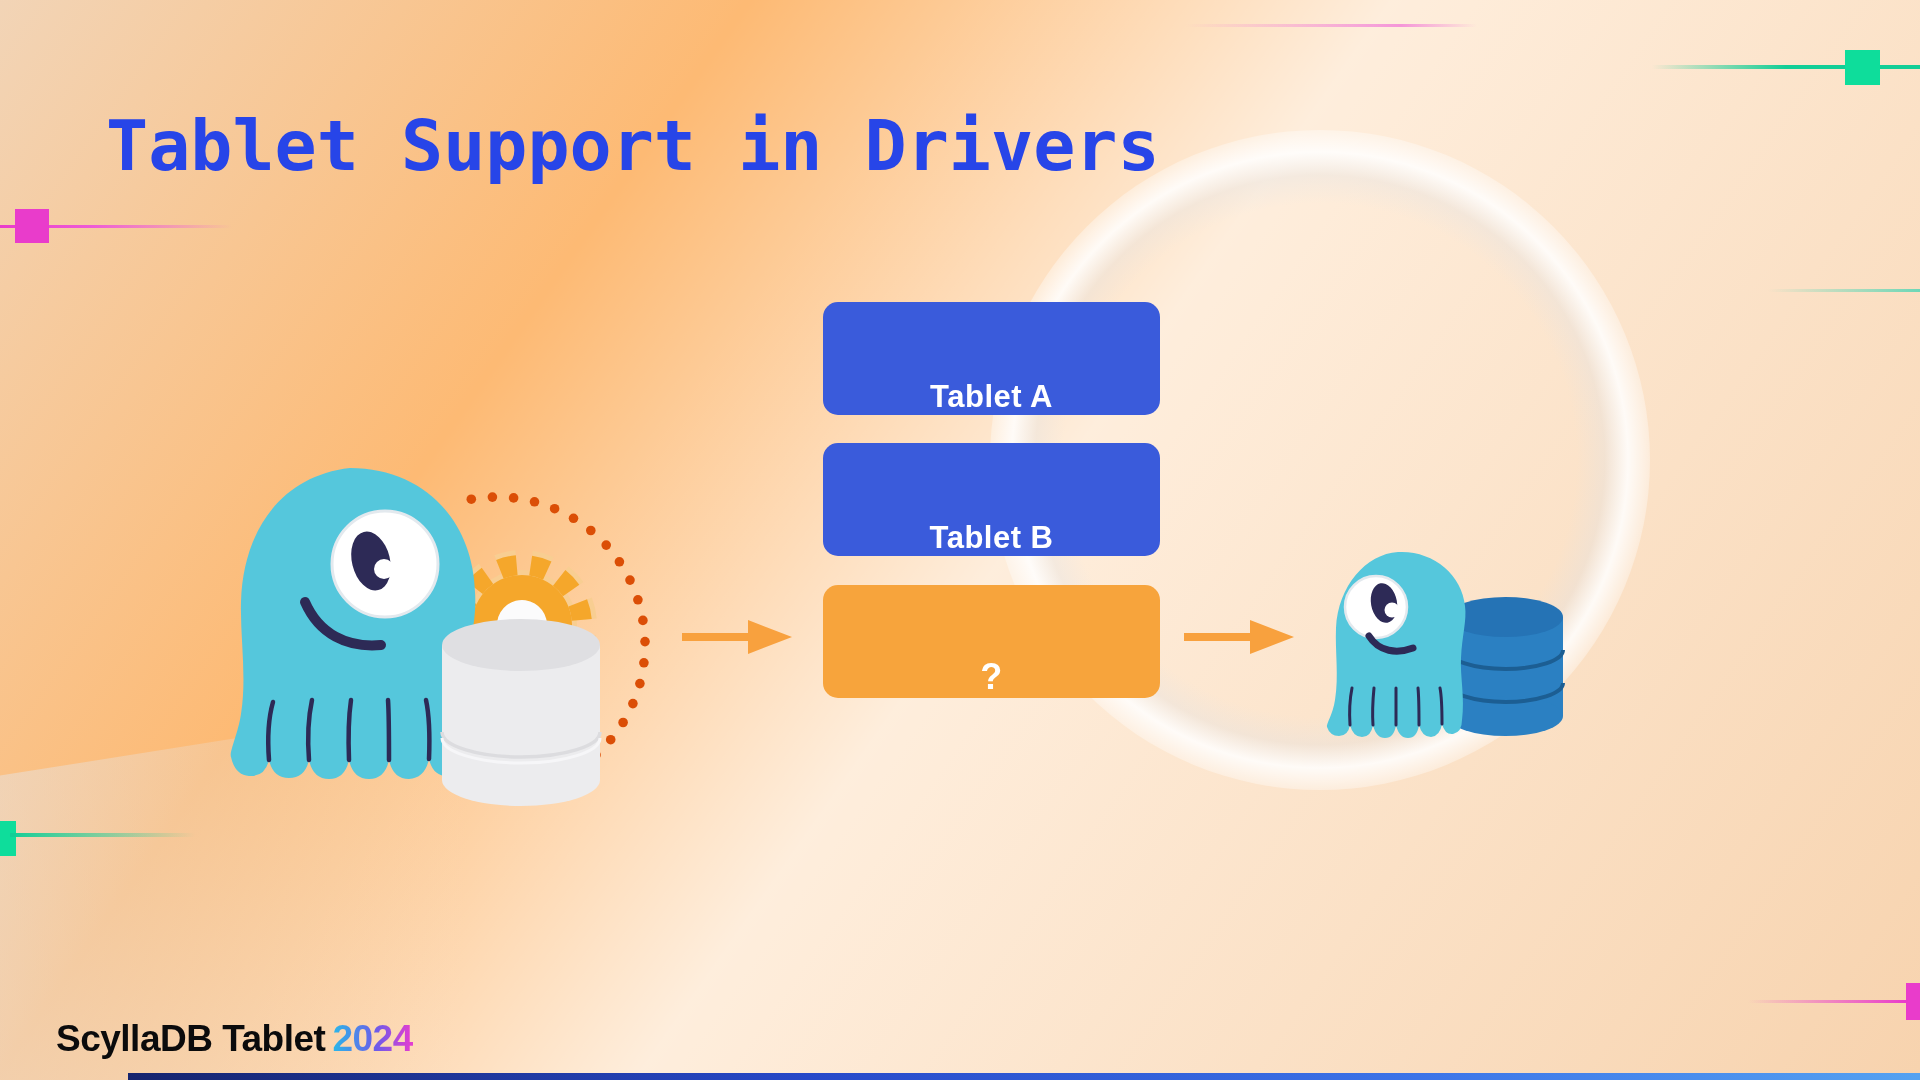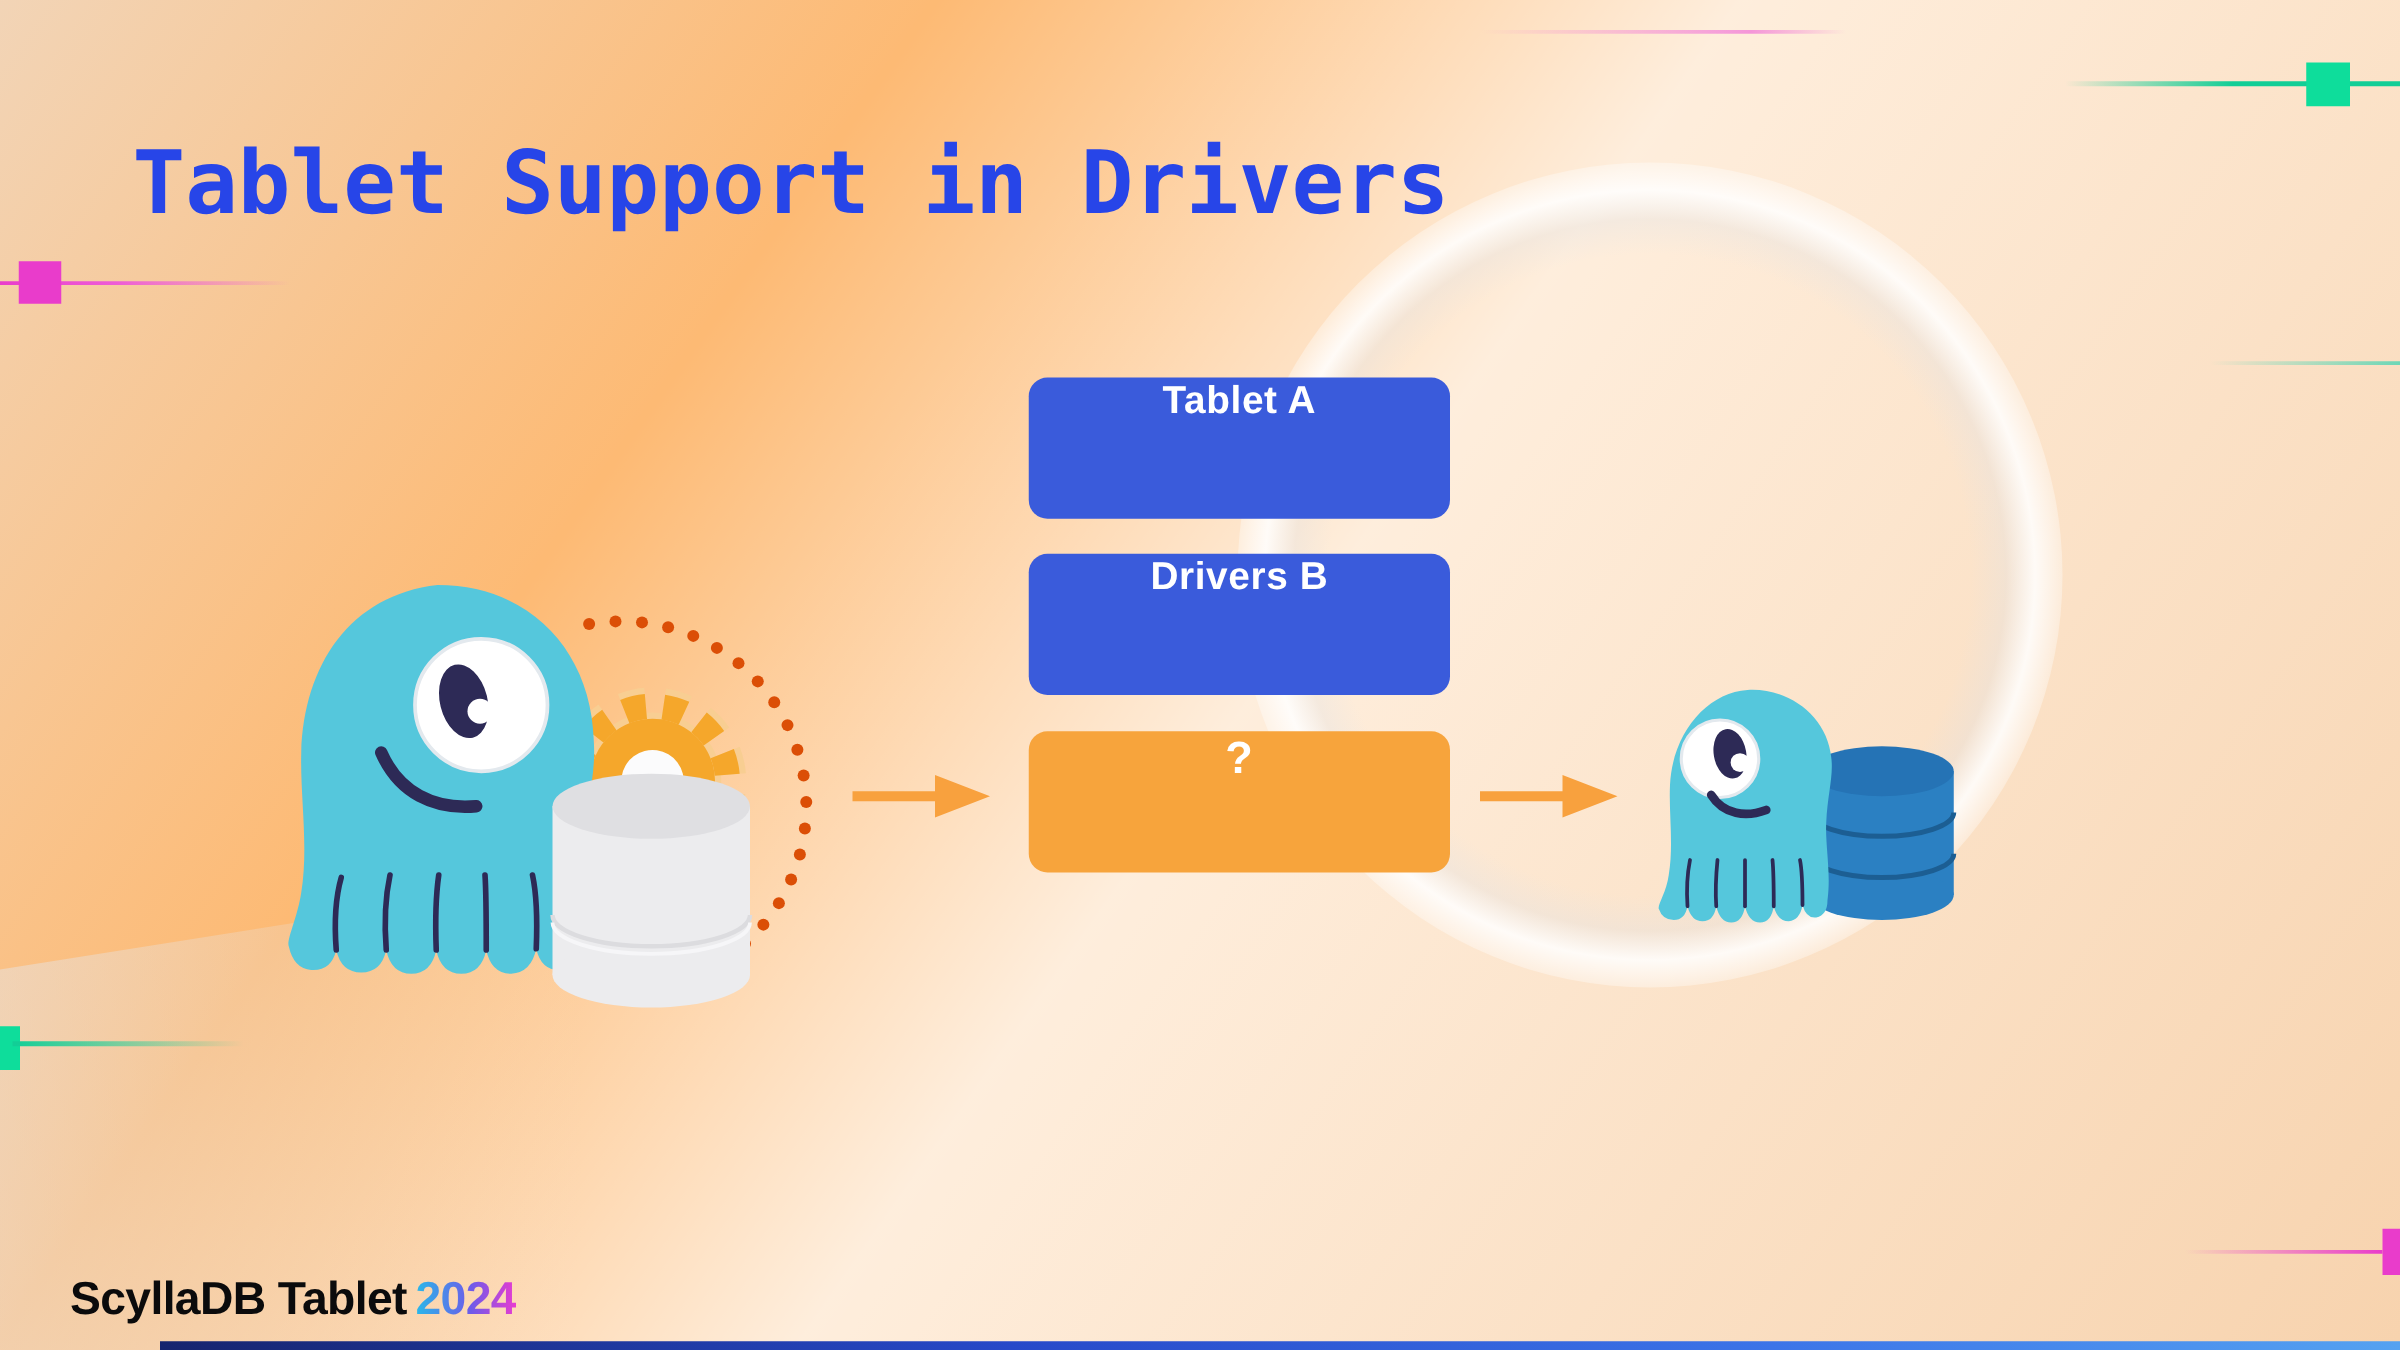--- a/index.html
+++ b/index.html
@@ -23,21 +23,21 @@
   
   .title{
     position:absolute;left:106px;top:58px;
     font-family:"DejaVu Sans Mono",monospace;font-weight:bold;
     font-size:70px;letter-spacing:0px;color:var(--title-blue);white-space:nowrap;
   }
 
   
   .tablet-box{
     position:absolute;left:823px;width:337px;height:113px;border-radius:15px;
-    display:flex;align-items:flex-start;justify-content:center;
+    display:flex;align-items:flex-end;justify-content:center;
     background:var(--box-blue);color:var(--box-text);
     font-weight:bold;font-size:31px;letter-spacing:0.5px;
   }
   .tablet-a{top:302px;} .tablet-b{top:443px;}
   .tablet-q{top:585px;background:var(--box-orange);font-size:36px;}
 
   .arrow{position:absolute;width:122px;height:50px;top:612px;}
   .arrow-1{left:676px;} .arrow-2{left:1178px;}
 
   .illus{position:absolute;}
@@ -164,21 +164,21 @@
   </svg>
 
   <svg class="arrow arrow-1" viewBox="0 0 122 50">
     <path d="M6,21 L72,21 L72,8 L116,25 L72,42 L72,29 L6,29 Z" fill="var(--arrow-orange)"></path>
   </svg>
 
   <div class="tablet-box tablet-a">
     <span>Tablet A</span>
   </div>
   <div class="tablet-box tablet-b">
-    <span>Drivers B</span>
+    <span>Tablet B</span>
   </div>
   <div class="tablet-box tablet-q">
     <span>?</span>
   </div>
 
   <svg class="arrow arrow-2" viewBox="0 0 122 50">
     <path d="M6,21 L72,21 L72,8 L116,25 L72,42 L72,29 L6,29 Z" fill="var(--arrow-orange)"></path>
   </svg>
 
   <svg class="illus illus-right" viewBox="0 0 252 196">

